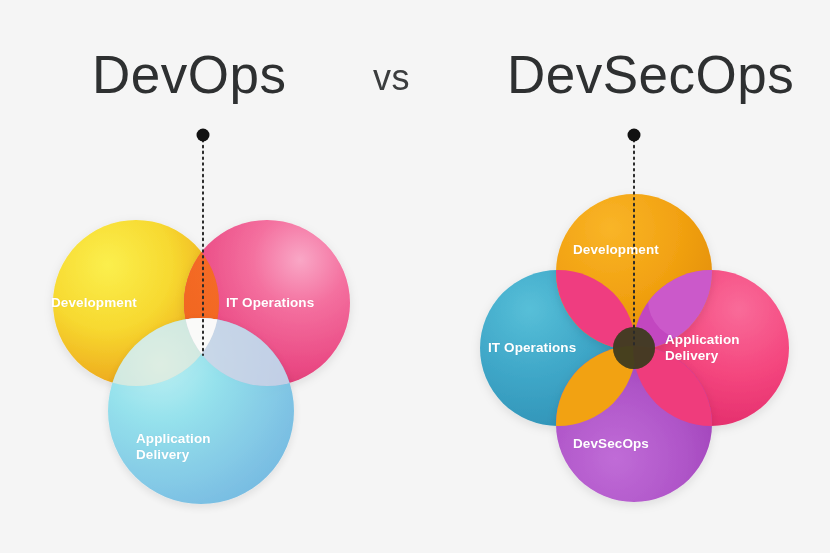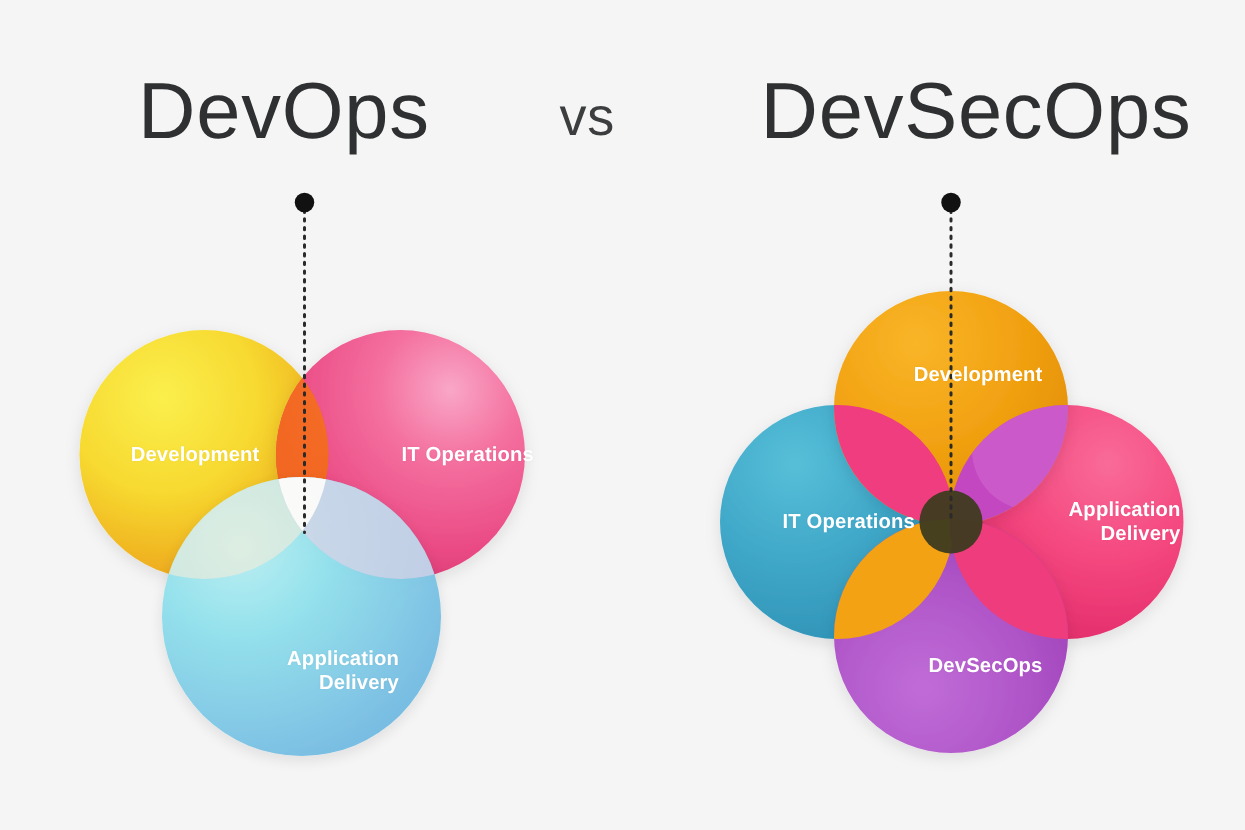--- a/index.html
+++ b/index.html
@@ -43,21 +43,21 @@
     left: 507px;
     top: 48px;
     font-size: 53px;
   }
   .venn-label {
     position: absolute;
     color: #ffffff;
     font-weight: bold;
     font-size: 13.5px;
     line-height: 16px;
-    text-align: right;
+    text-align: left;
     white-space: pre-line;
     letter-spacing: 0.1px;
     text-shadow: 0 0 2px rgba(0,0,0,0.05);
     pointer-events: none;
   }
   svg { display:block; }
 </style>
 </head>
 <body style="background: rgb(245, 245, 245);">
 

